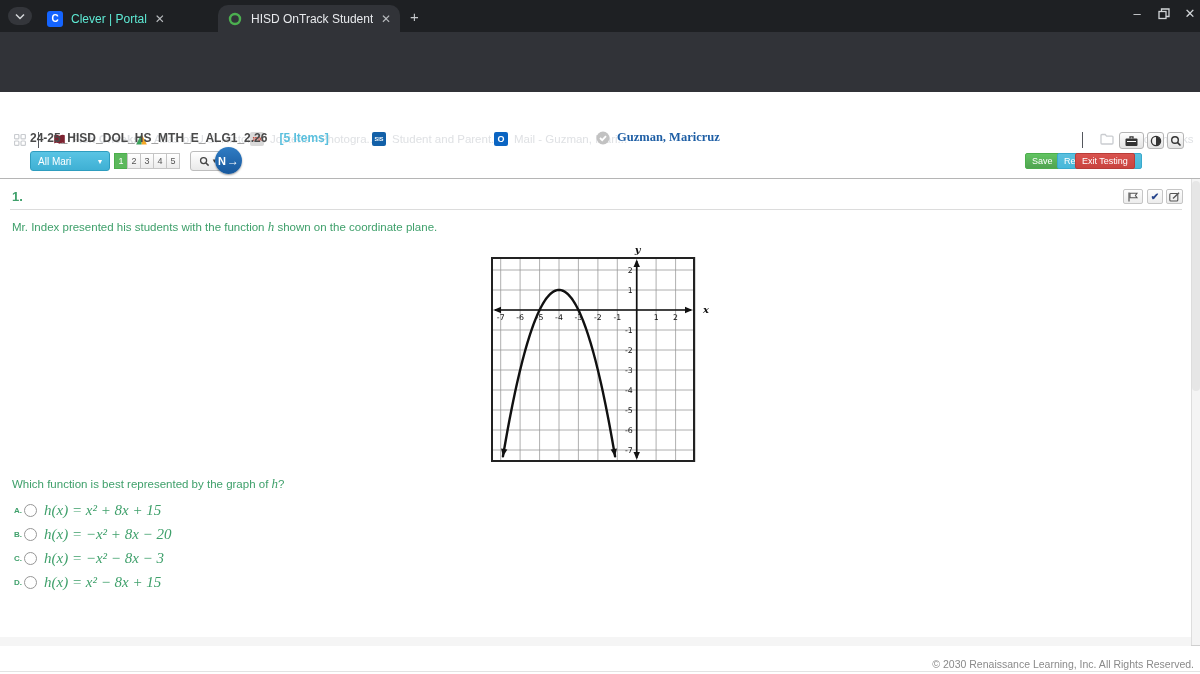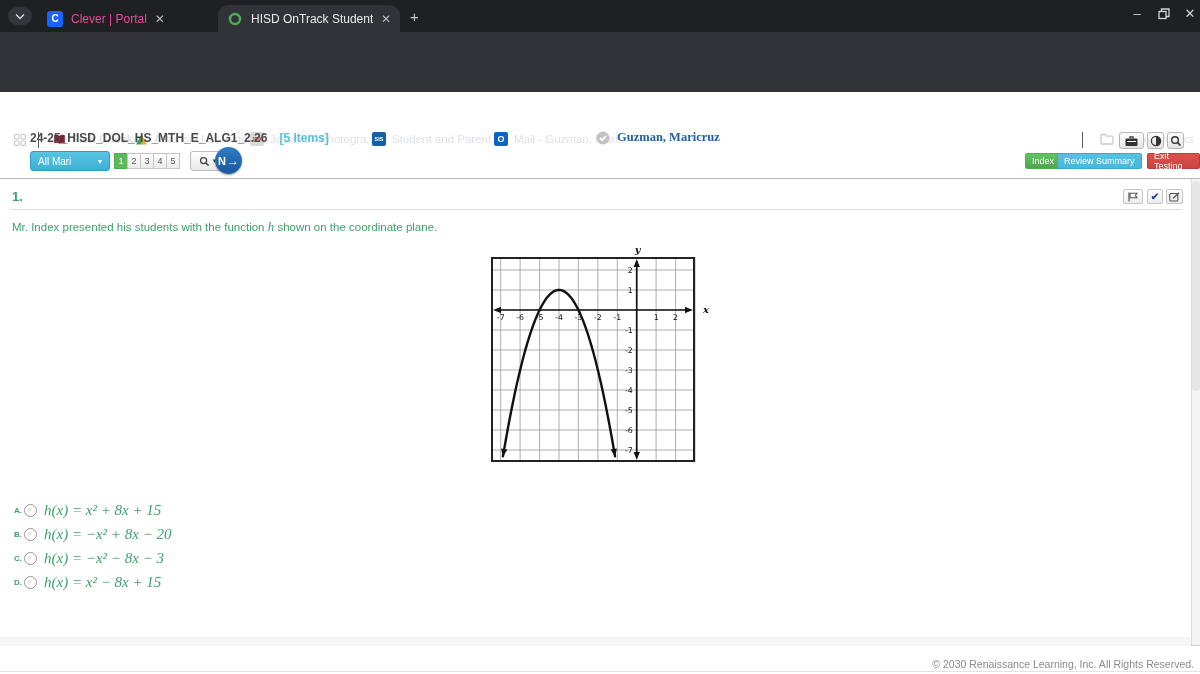--- a/index.html
+++ b/index.html
@@ -6,21 +6,21 @@
   body { background:#555; font-family:"Liberation Sans", sans-serif; }
   #screen { position:relative; width:1200px; height:674px; background:#fff; overflow:hidden; }
   .abs { position:absolute; }
 
   
   #tabstrip { left:0; top:0; width:1200px; height:32px; background:#1e2023; }
   .tab { top:5px; height:27px; display:flex; align-items:center; padding:0 9px; border-radius:10px 10px 0 0; }
   .tab .title { font-size:12px; margin:0 8px; white-space:nowrap; overflow:hidden; }
   .tab-close { color:#b8bbbe; font-size:12px; line-height:12px; cursor:pointer; }
   .favicon { width:16px; height:16px; flex:0 0 16px; display:flex; align-items:center; justify-content:center; }
-  #tab-1 .title { color:#ec4899; max-width:118px; }
+  #tab-1 .title { color:#5eead4; max-width:118px; }
   #tab-2 { background:#313338; }
   #tab-2 .title { color:#e8eaed; max-width:128px; }
   .tabsearch { left:8px; top:7px; width:24px; height:18px; border-radius:9px; background:#34363b; display:flex; align-items:center; justify-content:center; }
   .winbtn { top:6px; color:#d2d5d8; font-size:13px; width:18px; text-align:center; }
 
   #toolbar { left:0; top:32px; width:1200px; height:30px; background:#313338; }
   .navicon { top:36px; font-size:15px; color:#e3e5e7; width:22px; text-align:center; }
   #omnibox { left:95px; top:36px; width:985px; height:22px; border-radius:11px; background:#25272b; display:flex; align-items:center; padding:0 12px; }
   #omnibox .url { color:#e6e8ea; font-size:13px; margin-left:10px; letter-spacing:.1px; }
   .chromesep { top:38px; width:1px; height:16px; background:#54575d; }
@@ -41,21 +41,21 @@
   #itemgroup { left:115px; top:153px; display:flex; }
   .itembtn { width:14px; height:16px; font-size:9px; color:#555; border:1px solid #c5c5c5; background:linear-gradient(#fff,#ececec); display:flex; align-items:center; justify-content:center; margin-left:-1px; }
   .itembtn.active { background:#5cb85c; border-color:#4cae4c; color:#fff; }
   #searchdrop { left:190px; top:151px; width:35px; height:20px; border:1px solid #bdbdbd; border-radius:3px; background:linear-gradient(#fff,#e9e9e9); display:flex; align-items:center; justify-content:center; gap:3px; }
   #nextbtn { left:215px; top:147px; width:27px; height:27px; border-radius:50%; background:linear-gradient(#2f7cc4,#18589c); box-shadow:0 1px 2px rgba(0,0,0,.4); color:#fff; display:flex; align-items:center; justify-content:center; font-weight:bold; }
   #nextbtn .n { font-size:11px; } #nextbtn .arr { font-size:12px; margin-left:1px; }
 
   .action-btn { top:153px; height:16px; border-radius:2px; color:#fff; font-size:9px; display:flex; align-items:center; padding:0 6px; }
   #save-btn { left:1025px; background:linear-gradient(#62c462,#51a351); border:1px solid #4cae4c; }
   #review-btn { left:1057px; background:linear-gradient(#5bc0de,#46b8da); border:1px solid #39a9cc; }
-  #exit-btn { left:1147px; background:linear-gradient(#d9534f,#c9443f); border:1px solid #b83c38; }
+  #exit-btn { left:1075px; background:linear-gradient(#d9534f,#c9443f); border:1px solid #b83c38; }
 
   
   #panel { left:0; top:178px; width:1200px; height:468px; background:#fff; border-top:1px solid #b5b5b5; border-bottom:1px solid #cfcfcf; }
   #panel-bottom-strip { left:0; top:637px; width:1191px; height:9px; background:#f5f5f5; }
   #scrollbar { left:1191px; top:179px; width:9px; height:466px; background:#f4f4f4; border-left:1px solid #ddd; }
   #scroll-thumb { left:1192px; top:181px; width:8px; height:210px; background:#e6e6e6; border-radius:4px; }
 
   .q-number { left:12px; top:189px; font-size:13px; font-weight:bold; color:#3fa06b; }
   #q-rule { left:10px; top:209px; width:1172px; height:1px; background:#dcdcdc; }
   .mini-btn { top:189px; height:15px; border:1px solid #c5c5c5; border-radius:2px; background:linear-gradient(#fdfdfd,#ececec); display:flex; align-items:center; justify-content:center; }
@@ -240,21 +240,21 @@
         <line x1="7.6" y1="7.6" x2="10.5" y2="10.5" stroke="#444" stroke-width="1.6"></line>
       </svg>
     <span style="font-size:7px; color:#444;">▾</span>
   </div>
 
   <div class="abs" id="nextbtn">
     <span class="n">N</span>
       <span class="arr">→</span>
   </div>
 
-  <div class="abs action-btn" id="save-btn">Index</div>
+  <div class="abs action-btn" id="save-btn">Save</div>
   <div class="abs action-btn" id="review-btn">Review Summary</div>
   <div class="abs action-btn" id="exit-btn">Exit Testing</div>
 
   <div class="abs" id="panel"></div>
   <div class="abs" id="panel-bottom-strip"></div>
   <div class="abs" id="scrollbar"></div>
   <div class="abs" id="scroll-thumb"></div>
 
   <div class="abs q-number">1.</div>
   <div class="abs" id="q-rule"></div>
@@ -328,20 +328,23 @@
         <text x="141.71428571428572" y="195.8" text-anchor="end" font-size="7.8" fill="#111111" font-family="&quot;DejaVu Sans&quot;,sans-serif">-7</text>
         <text x="146.71428571428572" y="-4" text-anchor="middle" font-size="10" fill="#111111" font-style="italic" font-weight="bold" font-family="&quot;DejaVu Serif&quot;,serif">y</text>
         <text x="212" y="56" font-size="10" fill="#111111" font-style="italic" font-weight="bold" font-family="&quot;DejaVu Serif&quot;,serif">x</text>
         <path d="M11.96 199.40 L12.89 193.90 L13.83 188.49 L14.76 183.18 L15.70 177.95 L16.63 172.82 L17.56 167.78 L18.50 162.84 L19.43 157.98 L20.37 153.22 L21.30 148.56 L22.23 143.98 L23.17 139.50 L24.10 135.10 L25.04 130.81 L25.97 126.60 L26.90 122.49 L27.84 118.46 L28.77 114.54 L29.71 110.70 L30.64 106.96 L31.57 103.30 L32.51 99.74 L33.44 96.28 L34.38 92.90 L35.31 89.62 L36.24 86.43 L37.18 83.34 L38.11 80.33 L39.05 77.42 L39.98 74.60 L40.91 71.87 L41.85 69.24 L42.78 66.70 L43.72 64.25 L44.65 61.89 L45.58 59.62 L46.52 57.45 L47.45 55.37 L48.39 53.38 L49.32 51.49 L50.25 49.69 L51.19 47.98 L52.12 46.36 L53.06 44.83 L53.99 43.40 L54.92 42.06 L55.86 40.81 L56.79 39.66 L57.73 38.59 L58.66 37.62 L59.59 36.74 L60.53 35.96 L61.46 35.26 L62.40 34.66 L63.33 34.16 L64.26 33.74 L65.20 33.42 L66.13 33.18 L67.07 33.05 L68.00 33.00 L68.93 33.05 L69.87 33.18 L70.80 33.42 L71.74 33.74 L72.67 34.16 L73.60 34.66 L74.54 35.26 L75.47 35.96 L76.41 36.74 L77.34 37.62 L78.27 38.59 L79.21 39.66 L80.14 40.81 L81.08 42.06 L82.01 43.40 L82.94 44.83 L83.88 46.36 L84.81 47.98 L85.75 49.69 L86.68 51.49 L87.61 53.38 L88.55 55.37 L89.48 57.45 L90.42 59.62 L91.35 61.89 L92.28 64.25 L93.22 66.70 L94.15 69.24 L95.09 71.87 L96.02 74.60 L96.95 77.42 L97.89 80.33 L98.82 83.34 L99.76 86.43 L100.69 89.62 L101.62 92.90 L102.56 96.28 L103.49 99.74 L104.43 103.30 L105.36 106.96 L106.29 110.70 L107.23 114.54 L108.16 118.46 L109.10 122.49 L110.03 126.60 L110.96 130.81 L111.90 135.10 L112.83 139.50 L113.77 143.98 L114.70 148.56 L115.63 153.22 L116.57 157.98 L117.50 162.84 L118.44 167.78 L119.37 172.82 L120.30 177.95 L121.24 183.18 L122.17 188.49 L123.11 193.90 L124.04 199.40 " fill="none" stroke="#111111" stroke-width="2.4" stroke-linecap="round"></path>
         <polygon points="0,0 -3.2,-7.5 3.2,-7.5" fill="#111111" transform="translate(11.959431604216848,199.4) rotate(9.607467044044299)"></polygon>
         <polygon points="0,0 -3.2,-7.5 3.2,-7.5" fill="#111111" transform="translate(124.04056839578315,199.4) rotate(-9.607467044044583)"></polygon>
         <rect x="1" y="1" width="202" height="203" fill="none" stroke="#222" stroke-width="2"></rect>
       </g>
     </svg>
 
+  <div class="abs q-text" id="subprompt">
+    <span>Which function is best represented by the graph of </span><span class="math">h</span><span>?</span>
+  </div>
 
   <div class="abs option" style="top:501px;">
     <span class="opt-label">A.</span>
     <span class="opt-radio"></span>
     <span class="opt-formula">h(x) = x² + 8x + 15</span>
   </div>
   <div class="abs option" style="top:525px;">
     <span class="opt-label">B.</span>
     <span class="opt-radio"></span>
     <span class="opt-formula">h(x) = −x² + 8x − 20</span>

